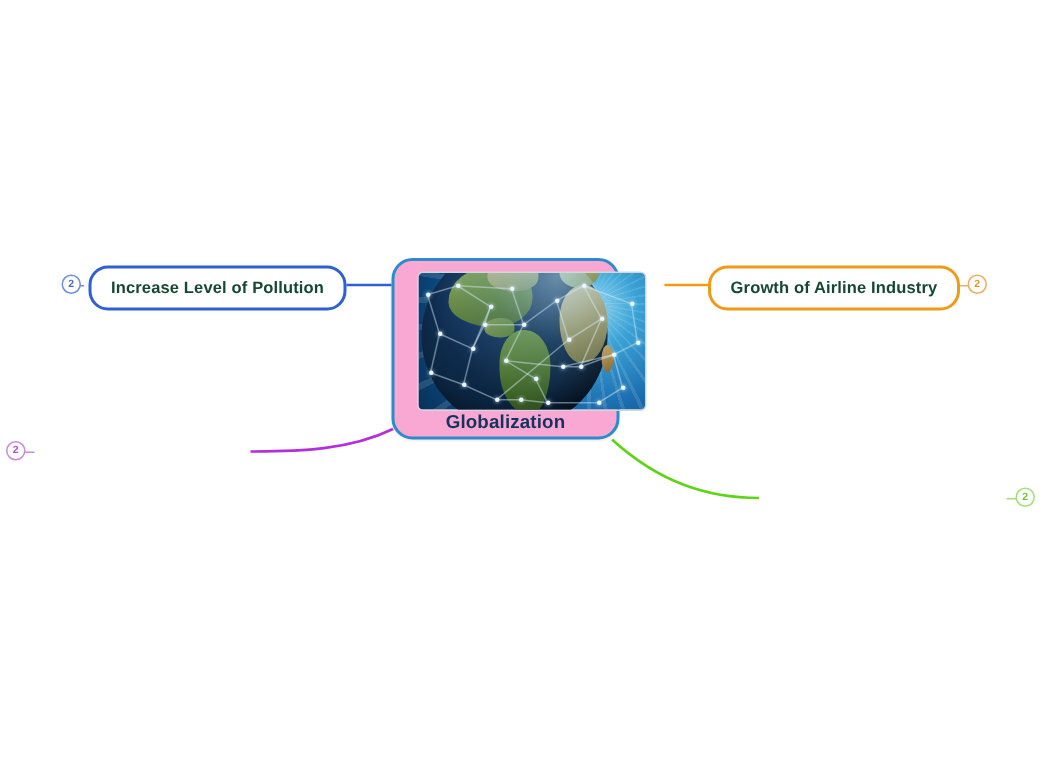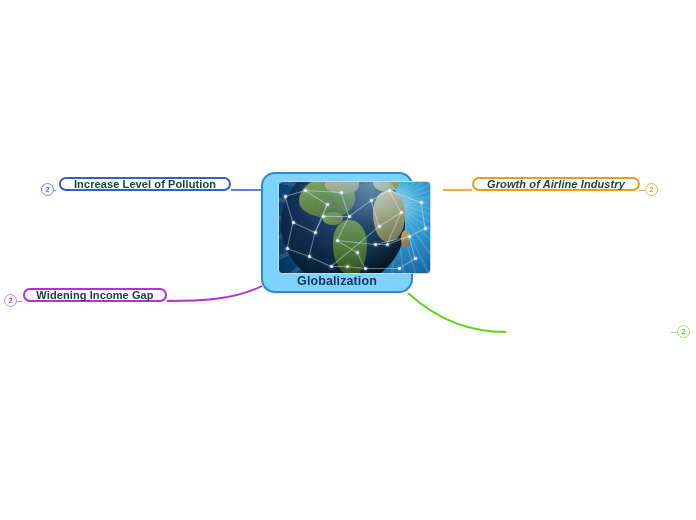--- a/index.html
+++ b/index.html
@@ -25,21 +25,21 @@
   }
 
   
   .central-node {
     position: absolute;
     left: 261px;
     top: 172px;
     width: 152px;
     height: 121px;
     box-sizing: border-box;
-    background: #7dd3fc;
+    background: #f9a8d4;
     border: 2px solid #2e8bc9;
     border-radius: 14px;
     box-shadow: 0 1px 2px rgba(0,0,0,0.08);
     z-index: 5;
   }
   .central-image {
     position: absolute;
     left: 15px;
     top: 7px;
     width: 151px;
@@ -145,21 +145,21 @@
     font-size: 12.5px;
     font-weight: bold;
     color: #16335e;
     letter-spacing: 0.1px;
   }
 
   
   .branch {
     position: absolute;
     box-sizing: border-box;
-    height: 14px;
+    height: 30px;
     background: #ffffff;
     border: 2px solid #888;
     border-radius: 13px;
     display: flex;
     align-items: center;
     justify-content: center;
     padding: 0 14px;
     z-index: 4;
     white-space: nowrap;
   }
@@ -189,21 +189,21 @@
     position: absolute;
     height: 1.5px;
     width: 8px;
     z-index: 3;
   }
 
   
   #node-pollution { left: 59px;  top: 177px; width: 172px; border-color: #2f5fd0; }
   #node-pollution-badge { left: 41px; top: 183px; border-color: #6f8fd8; color: #4a6fc4; }
 
-  #node-airline { left: 472px; top: 177px; width: 168px; border-color: #f09a16; font-style: italic; }
+  #node-airline { left: 472px; top: 177px; width: 168px; border-color: #f09a16; }
   #node-airline-badge { left: 645px; top: 183px; border-color: #e6b062; color: #d79a30; }
 
   #node-income { left: 23px;  top: 288px; width: 144px; border-color: #b32fd6; }
   #node-income-badge { left: 4px; top: 294px; border-color: #c98ada; color: #b34fc9; }
 
   #node-remote { left: 506px; top: 319px; width: 166px; border-color: #5fd317; }
   #node-remote-badge { left: 677px; top: 325px; border-color: #a6dd7c; color: #72c23a; }
 </style>
 </head>
 <body>
@@ -308,22 +308,19 @@
   </div>
   <div class="badge-stem" id="stem-pollution" style="left:48px;top:189.5px;background:#6f8fd8;"></div>
   <div class="badge" id="node-pollution-badge">2</div>
 
   <div class="branch" id="node-airline">
     <span class="branch-label">Growth of Airline Industry</span>
   </div>
   <div class="badge-stem" id="stem-airline" style="left:639px;top:189.5px;background:#e6b062;"></div>
   <div class="badge" id="node-airline-badge">2</div>
 
-  <div class="branch" id="node-income">
-    <span class="branch-label">Widening Income Gap</span>
-  </div>
   <div class="badge-stem" id="stem-income" style="left:15px;top:300.5px;background:#c98ada;"></div>
   <div class="badge" id="node-income-badge">2</div>
 
   <div class="badge-stem" id="stem-remote" style="left:671px;top:331.5px;background:#a6dd7c;"></div>
   <div class="badge" id="node-remote-badge">2</div>
 
 </div>
 
 </body></html>

